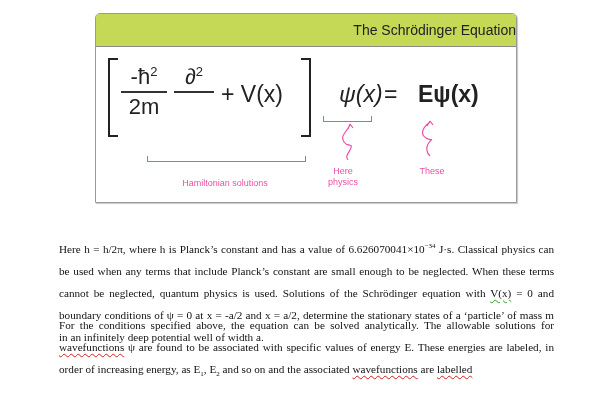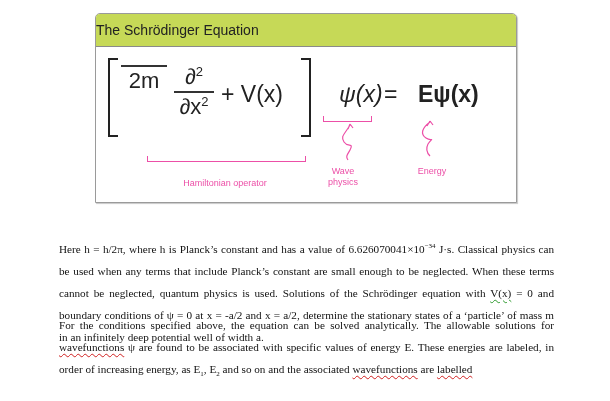--- a/index.html
+++ b/index.html
@@ -1,19 +1,19 @@
 <!DOCTYPE html>
 <html><head>
 <meta charset="utf-8">
 <style>
   html, body { margin:0; padding:0; background:#ffffff; }
   body { width:610px; height:401px; position:relative; overflow:hidden; font-family:"Liberation Sans", sans-serif; }
 
   .figure { position:absolute; left:95px; top:13px; width:420px; height:188px; border:1px solid #9a9a9a; border-radius:5px 5px 0 0; box-shadow:1px 1px 1px #c8c8c8; background:#fff; }
-  .fig-header { height:32px; background:#c6d957; border-bottom:1px solid #8a8a8a; border-radius:4px 4px 0 0; display:flex; align-items:center; justify-content:flex-start; }
+  .fig-header { height:32px; background:#c6d957; border-bottom:1px solid #8a8a8a; border-radius:4px 4px 0 0; display:flex; align-items:center; justify-content:flex-end; }
   .fig-title { font-family:"Liberation Sans", sans-serif; font-size:14px; color:#222; }
 
   .eq { position:absolute; font-family:"Liberation Sans", sans-serif; color:#222; }
   .bracket { position:absolute; border:2.5px solid #222; width:8px; height:75px; top:58px; }
   .bracket.left { left:108px; border-right:none; }
   .bracket.right { left:301px; border-left:none; }
 
   .frac { position:absolute; text-align:center; font-size:22px; color:#222; }
   .frac .num { display:block; line-height:26px; }
   .frac .line { display:block; height:1.5px; background:#333; margin:1px 0; }
@@ -34,50 +34,50 @@
 <body>
 
 <div class="figure">
   <div class="fig-header">
     <span class="fig-title">The Schrödinger Equation</span>
   </div>
 </div>
 
 <div class="bracket left"></div>
 <div class="frac" style="left:121px; top:64px; width:46px;">
+  <span class="num"><span>-ħ</span><sup>2</sup></span>
   <span class="line"></span>
   <span class="den">2m</span>
 </div>
 <div class="frac" style="left:174px; top:64px; width:40px;">
   <span class="num"><span>∂</span><sup>2</sup></span>
   <span class="line"></span>
-  <span class="den"><span>∂x</span><sup>2</sup></span>
 </div>
 <div class="eq big" style="left:221px; top:81px;text-align:center;">+ V(x)</div>
 <div class="bracket right"></div>
 <div class="eq big" style="left:339px; top:81px;font-style:italic;">ψ(x)</div>
 <div class="eq big" style="left:384px; top:81px;">=</div>
 <div class="eq big" style="left:418px; top:81px;font-weight:bold;">Eψ(x)</div>
 
 <div class="pink-bar" style="left:147px; top:156px; width:157px;"></div>
-<div class="pink" style="left:150px; top:178px; width:150px;">Hamiltonian operator</div>
+<div class="pink" style="left:150px; top:178px; width:150px;">Hamiltonian solutions</div>
 
 <div class="pink-bar" style="left:323px; top:116px; width:47px;"></div>
 <svg style="position:absolute; left:336px; top:120px;" width="24" height="42">
   <path d="M14 4 L12 9 M14 4 L17 8 M14 5 C9 14, 4 16, 8 22 C12 28, 18 22, 14 30 C12 34, 9 36, 12 40" stroke="#ec4fa7" stroke-width="1.2" fill="none"></path>
 </svg>
 <div class="pink" style="left:318px; top:166px; width:50px;">
-  <div>Wave</div>
+  <div>Here</div>
   <div>physics</div>
 </div>
 
 <svg style="position:absolute; left:416px; top:118px;" width="26" height="40">
   <path d="M14 3 L11 8 M14 3 L17 7 M14 4 C6 10, 4 16, 10 20 C16 24, 18 18, 12 26 C10 30, 10 34, 14 38" stroke="#ec4fa7" stroke-width="1.2" fill="none"></path>
 </svg>
-<div class="pink" style="left:407px; top:166px; width:50px;">Energy</div>
+<div class="pink" style="left:407px; top:166px; width:50px;">These</div>
 
 <div class="para" style="top:235px;">
   <span>Here h = h/2π, where h is Planck’s constant and has a value of 6.626070041×10</span><sup class="s">−34</sup><span> J·s. Classical physics can be used when any terms that include Planck’s constant are small enough to be neglected. When these terms cannot be neglected, quantum physics is used. Solutions of the Schrödinger equation with </span><span class="grammar">V(x)</span><span> = 0 and boundary conditions of ψ = 0 at x = -a/2 and x = a/2, determine the stationary states of a ‘particle’ of mass m in an infinitely deep potential well of width a.</span>
 </div>
 
 <div class="para" style="top:314px;">
   <span>For the conditions specified above, the equation can be solved analytically. The allowable solutions for </span><span class="spell">wavefunctions</span><span> ψ are found to be associated with specific values of energy E. These energies are labeled, in order of increasing energy, as E</span><sub class="s">1</sub><span>, E</span><sub class="s">2</sub><span> and so on and the associated </span><span class="spell">wavefunctions</span><span> are </span><span class="spell">labelled</span>
 </div>
 
 </body></html>

